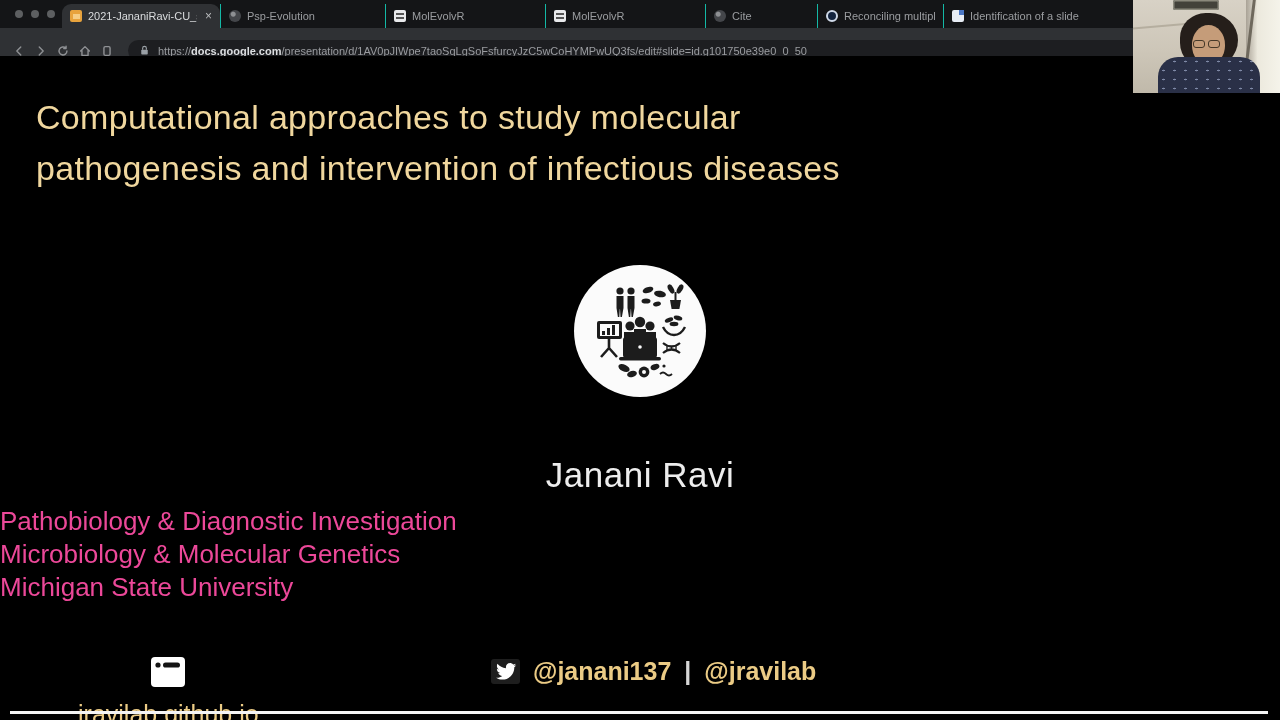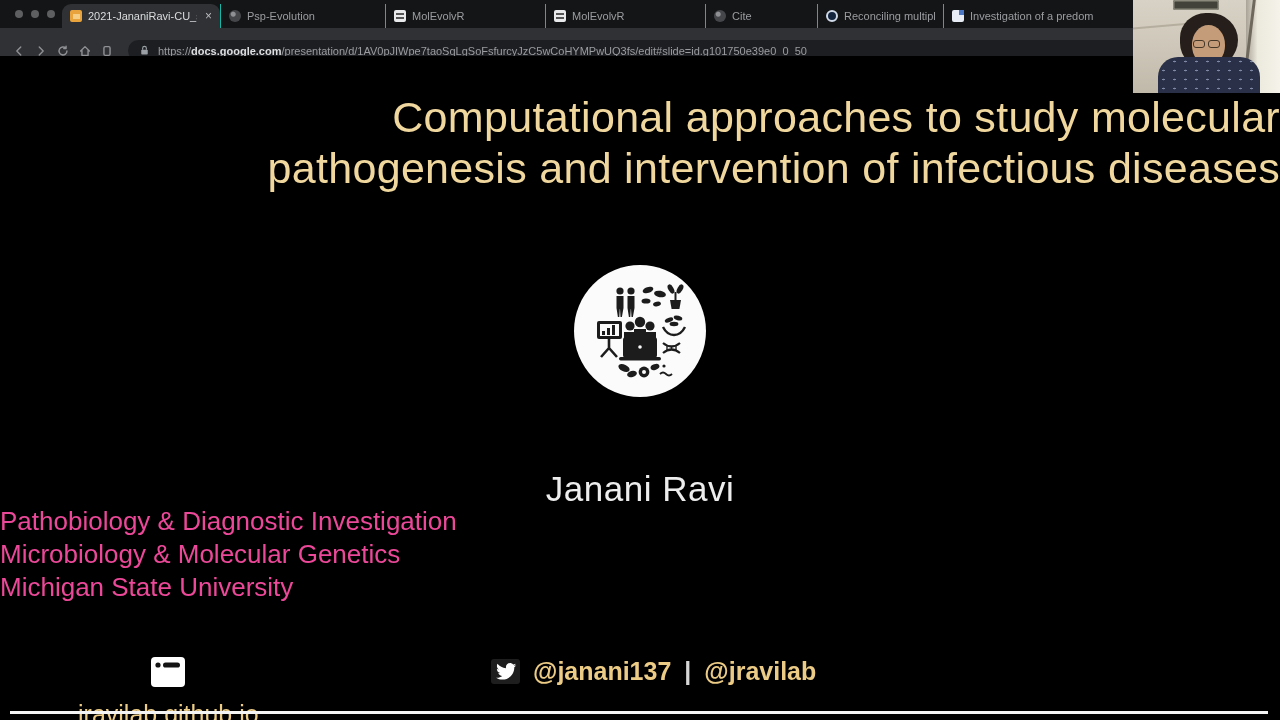--- a/index.html
+++ b/index.html
@@ -43,27 +43,27 @@
   .urlfield { margin-left:10px; margin-right:8px; flex:1; height:21px; background:#1d1e21; border-radius:11px;
               display:flex; align-items:center; padding:0 10px; font-size:11px; color:#9a9ca0; white-space:nowrap; overflow:hidden; }
   .urlfield .domain { color:#dcdee0; font-weight:bold; }
   .url-right { display:flex; align-items:center; margin-left:auto; gap:7px; }
   .url-sep { color:#606265; font-size:12px; }
   .ext-icon { width:13px; height:13px; border-radius:50%;
               background:radial-gradient(circle at 45% 40%, #eec39a 0 2px, #c25a35 3px 100%); }
 
   
   .slide { position:absolute; top:56px; left:0; width:1280px; height:664px; background:#000; }
-  .title { padding-top:36px; text-align:right; color:#F0D79E; font-size:43px; line-height:51px; letter-spacing:0.3px;margin-left:36px; }
+  .title { padding-top:36px; text-align:left; color:#F0D79E; font-size:34px; line-height:51px; letter-spacing:0.3px;margin-left:36px; }
 
   .logo-wrap { position:absolute; top:207px; left:50%; transform:translateX(-50%); width:136px; height:136px; }
   .logo-wrap svg .ink { fill:#1c1c1c; }
   .logo-wrap svg .stroke-ink { stroke:#1c1c1c; fill:none; }
 
-  .speaker { position:absolute; top:399px; width:100%; text-align:center; font-size:35px; color:#ededed; letter-spacing:0.5px;margin-top:14px; }
+  .speaker { position:absolute; top:399px; width:100%; text-align:center; font-size:35px; color:#ededed; letter-spacing:0.5px; }
   .affils { position:absolute; top:449px; width:100%; text-align:left; font-size:26px; line-height:33px; color:#ec4899; }
 
   .f-item { position:absolute; top:601px; display:flex; align-items:center; gap:13px;
             color:#EBCB85; font-size:25px; }
   .f-web { left:78px;flex-direction:column; } .f-tw { left:491px;font-weight:bold; } .f-mail { left:961px; }
   .tw-sep { color:#d6d6d6; }
   .tw-badge { width:29px; height:25px; background:#1e1e1e; border-radius:3px;
               display:flex; align-items:center; justify-content:center; }
 
   .bottom-line { position:absolute; left:10px; right:12px; bottom:6px; height:3px; background:#f4f4f4; }
@@ -119,21 +119,21 @@
       <div class="tab inactive t4">
         <span class="favicon fav-dark-circle"></span>
         <span class="tlabel">Cite</span>
       </div>
       <div class="tab inactive t5">
         <span class="favicon fav-blue-ring"></span>
         <span class="tlabel">Reconciling multiple connectivity s</span>
       </div>
       <div class="tab inactive t6">
         <span class="favicon fav-doc"></span>
-        <span class="tlabel">Investigation of a predom</span>
+        <span class="tlabel">Identification of a slide</span>
       </div>
     </div>
   </div>
 
   <div class="navbar">
     <div class="nav-btn">
       <svg width="14" height="14" viewBox="0 0 16 16">
           <path d="M10 3.5 5.5 8 10 12.5"></path>
         </svg>
     </div>

